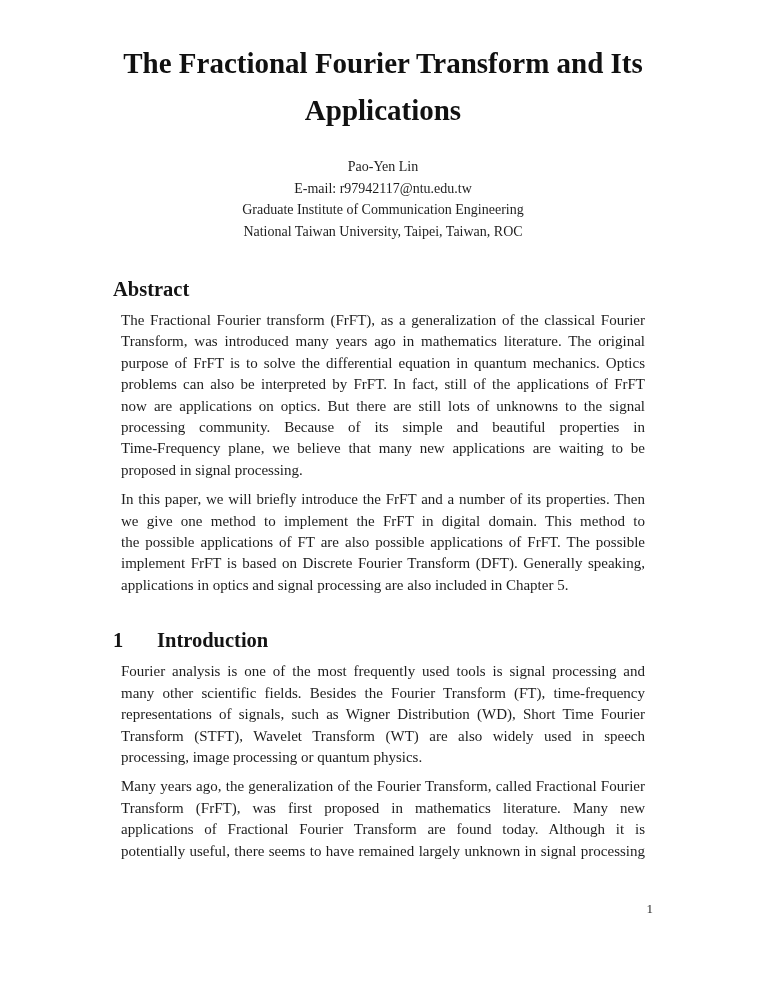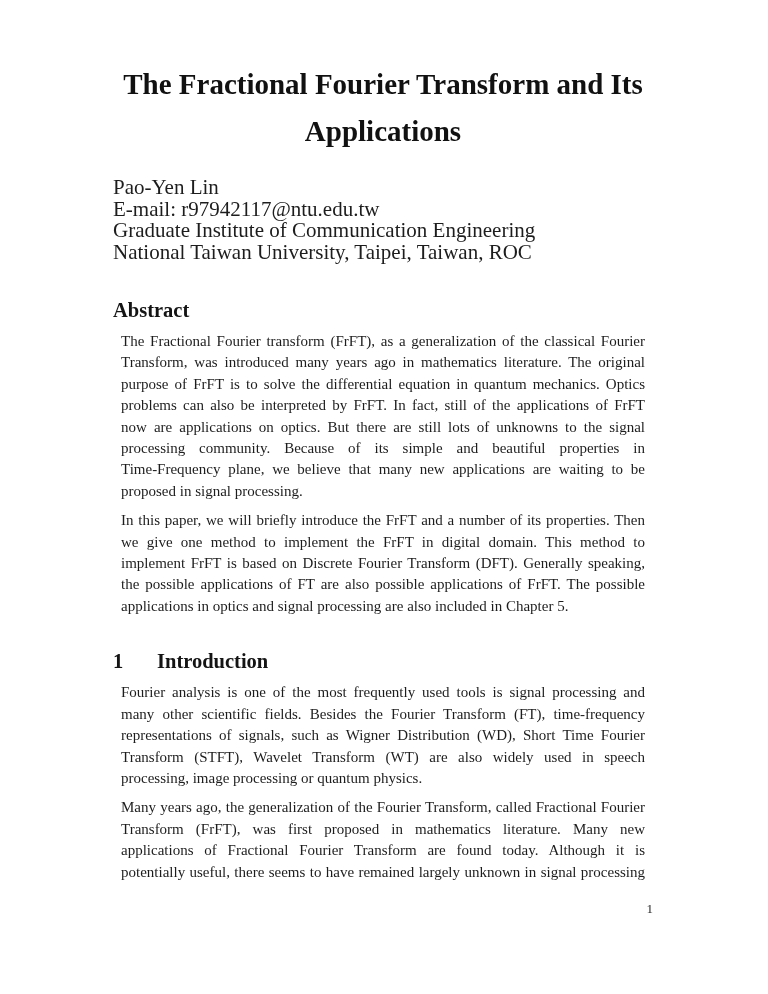--- a/index.html
+++ b/index.html
@@ -12,30 +12,31 @@
     font-family: "Liberation Serif", "DejaVu Serif", serif;
     color: #1d1d1d;
   }
   .content {
     position: absolute;
     left: 113px;
     top: 0;
     width: 540px;
   }
   .title {
-    padding-top: 61px;
+    padding-top: 40px;
     text-align: center;
     font-size: 29px;
     font-weight: bold;
     line-height: 47px;
     color: #111111;
   }
   .authors {
     margin-top: 22px;
-    font-size: 21px;
+    text-align: center;
+    font-size: 14px;
     line-height: 21.5px;
   }
   .heading {
     margin: 0;
     font-size: 20.5px;
     font-weight: bold;
     line-height: 26px;
     color: #141414;
   }
   .abstract-heading { margin-top: 34px; }
@@ -89,22 +90,22 @@
         <div class="tline just">purpose of FrFT is to solve the differential equation in quantum mechanics. Optics</div>
         <div class="tline just">problems can also be interpreted by FrFT. In fact, still of the applications of FrFT</div>
         <div class="tline just">now are applications on optics. But there are still lots of unknowns to the signal</div>
         <div class="tline just">processing community. Because of its simple and beautiful properties in</div>
         <div class="tline just">Time-Frequency plane, we believe that many new applications are waiting to be</div>
         <div class="tline">proposed in signal processing.</div>
       </div>
     <div class="para">
         <div class="tline just">In this paper, we will briefly introduce the FrFT and a number of its properties. Then</div>
         <div class="tline just">we give one method to implement the FrFT in digital domain. This method to</div>
+        <div class="tline just">the possible applications of FT are also possible applications of FrFT. The possible</div>
         <div class="tline just">implement FrFT is based on Discrete Fourier Transform (DFT). Generally speaking,</div>
-        <div class="tline just">the possible applications of FT are also possible applications of FrFT. The possible</div>
         <div class="tline">applications in optics and signal processing are also included in Chapter 5.</div>
       </div>
   </div>
 
   <h2 class="heading section-heading">
     <span class="section-number">1</span><span>Introduction</span>
   </h2>
 
   <div class="body-block">
     <div class="para">

